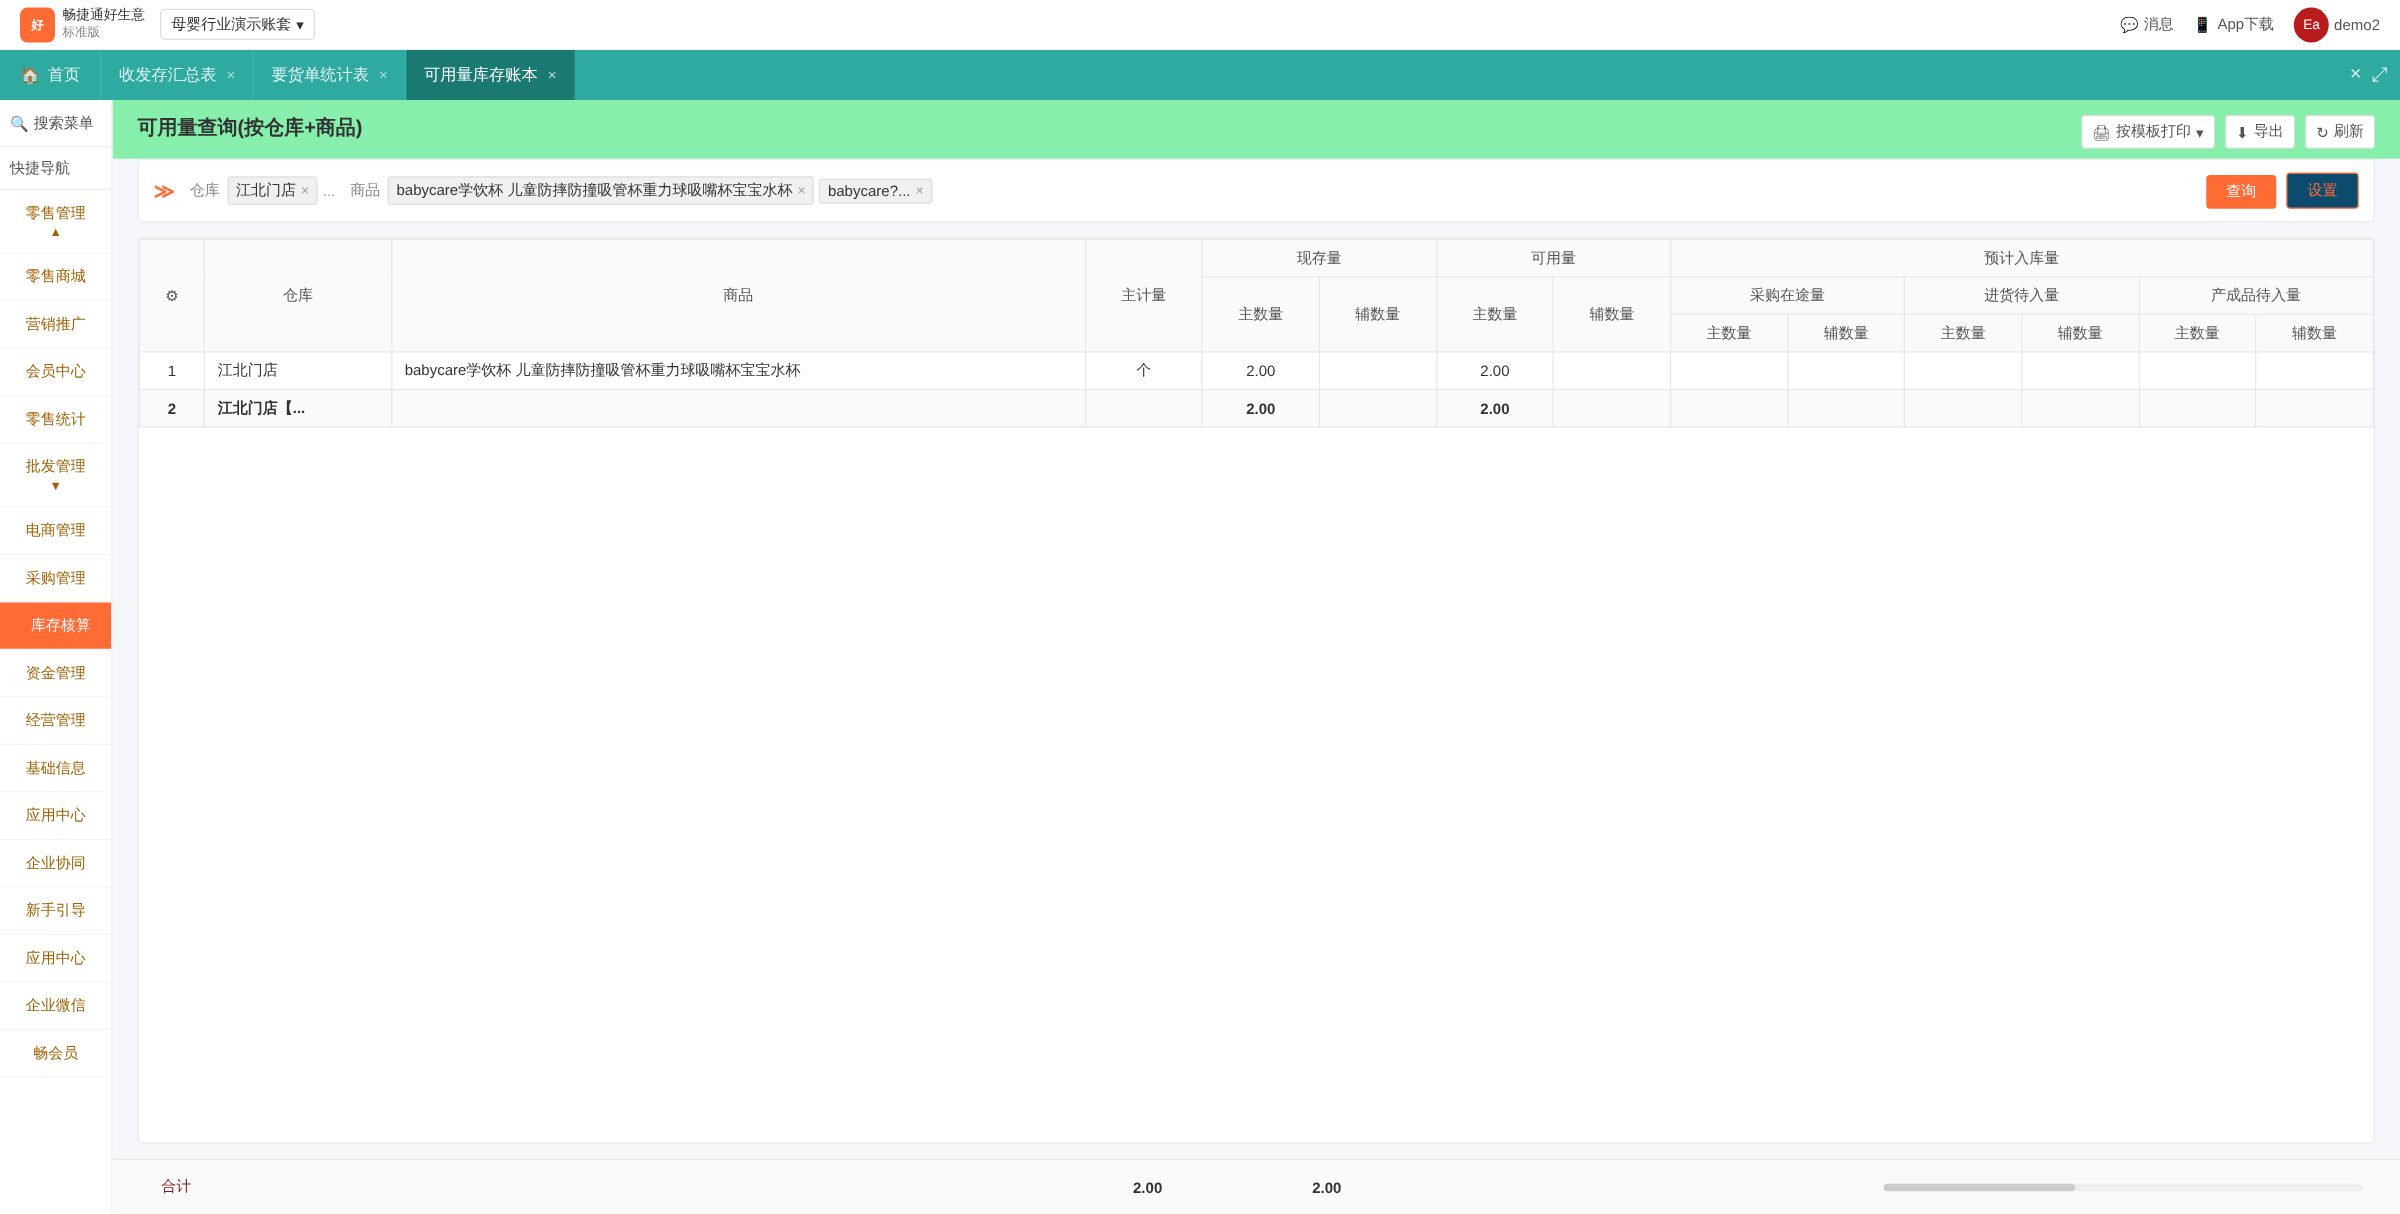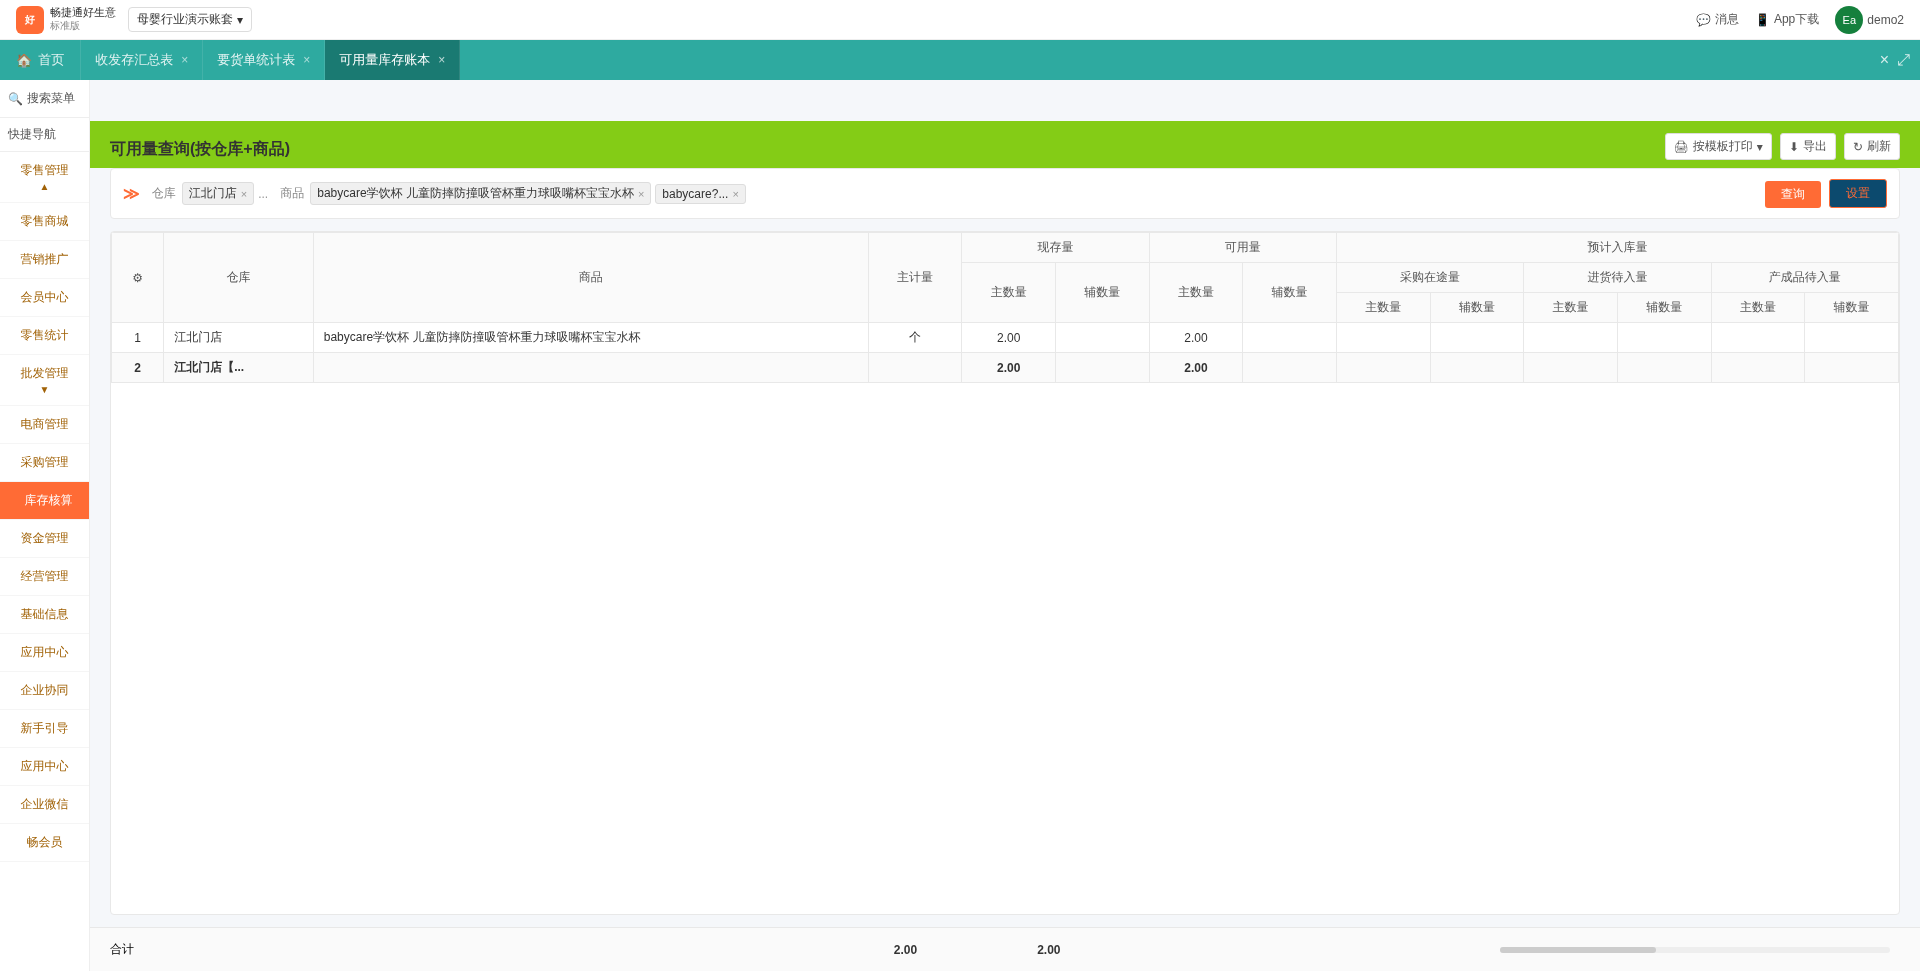--- a/index.html
+++ b/index.html
@@ -16,21 +16,21 @@
       border-bottom: 1px solid #eee;
     }
     .top-bar-left { display: flex; align-items: center; gap: 12px; }
     .logo-area { display: flex; align-items: center; gap: 6px; }
     .logo-icon { width: 28px; height: 28px; background: #ff6b35; border-radius: 6px; display: flex; align-items: center; justify-content: center; color: white; font-size: 10px; font-weight: bold; }
     .brand-text { font-size: 11px; color: #333; line-height: 1.2; }
     .brand-sub { font-size: 10px; color: #888; }
     .industry-selector { display: flex; align-items: center; gap: 4px; border: 1px solid #ddd; border-radius: 4px; padding: 3px 8px; font-size: 12px; color: #333; cursor: pointer; background: #fff; }
     .top-bar-right { display: flex; align-items: center; gap: 16px; font-size: 12px; color: #555; }
     .top-bar-right-item { display: flex; align-items: center; gap: 4px; cursor: pointer; }
-    .avatar { width: 28px; height: 28px; border-radius: 50%; background: #15803d; display: flex; align-items: center; justify-content: center; color: white; font-size: 11px; }
+    .avatar { width: 28px; height: 28px; border-radius: 50%; background: #b91c1c; display: flex; align-items: center; justify-content: center; color: white; font-size: 11px; }
 
     
     .nav-tabs-bar {
       height: 40px;
       background: #2eaaa0;
       display: flex;
       align-items: stretch;
     }
     .nav-tab {
       display: flex;
@@ -88,26 +88,25 @@
     .content-area {
       flex: 1;
       background: #f5f7fa;
       display: flex;
       flex-direction: column;
       overflow: hidden;
     }
 
     
     .page-header {
-      background: #84cc16;
+      background: #86efac;
       padding: 12px 20px 8px;
       display: flex;
-      align-items: flex-end;
+      align-items: flex-start;
       justify-content: space-between;
-      margin-top: 41px;
     }
     .page-title { font-size: 16px; font-weight: 600; color: #333; }
     .page-actions { display: flex; align-items: center; gap: 8px; }
     .action-btn { display: flex; align-items: center; gap: 4px; font-size: 12px; color: #555; cursor: pointer; padding: 4px 8px; border: 1px solid #ddd; border-radius: 3px; background: #fff; }
 
     
     .filter-bar {
       background: #fff;
       margin: 0 20px;
       border: 1px solid #e8e8e8;
@@ -148,21 +147,21 @@
       height: 44px;
       background: #fafafa;
       border-top: 1px solid #e8e8e8;
       display: flex;
       align-items: center;
       padding: 0 20px;
       font-size: 12px;
       color: #333;
       gap: 20px;
     }
-    .footer-label { color: #000000; }
+    .footer-label { color: #7f1d1d; margin-left: 19px; }
     .footer-value { font-weight: 600; }
     .scrollbar-area { flex: 1; height: 6px; background: #eee; border-radius: 3px; margin: 0 10px; }
     .scrollbar-thumb { height: 6px; width: 40%; background: #ccc; border-radius: 3px; }
   </style>
 </head>
 <body>
 
 <div class="top-bar">
   <div class="top-bar-left">
     <div class="logo-area">

